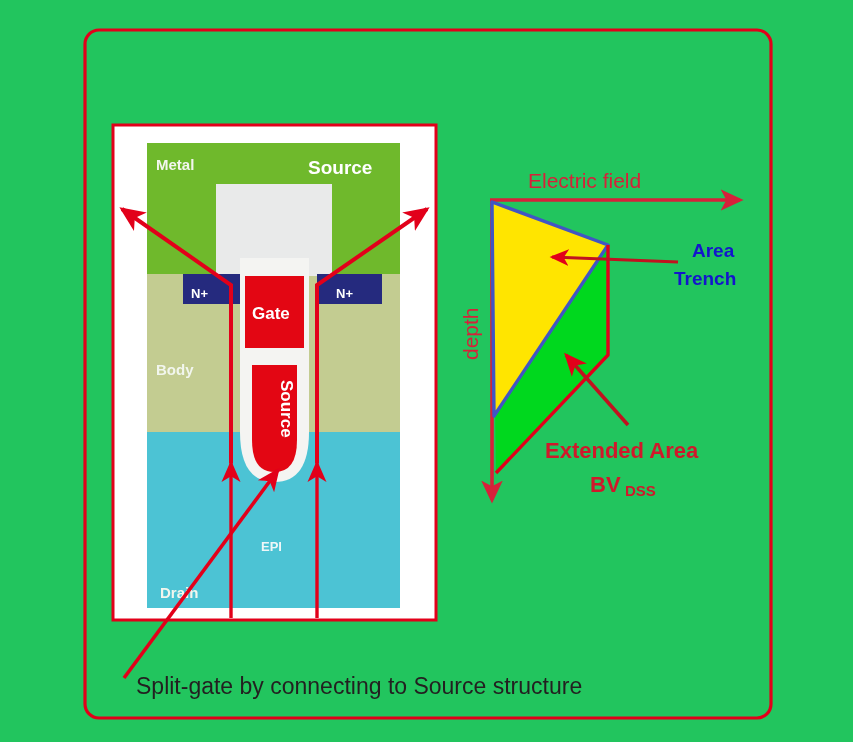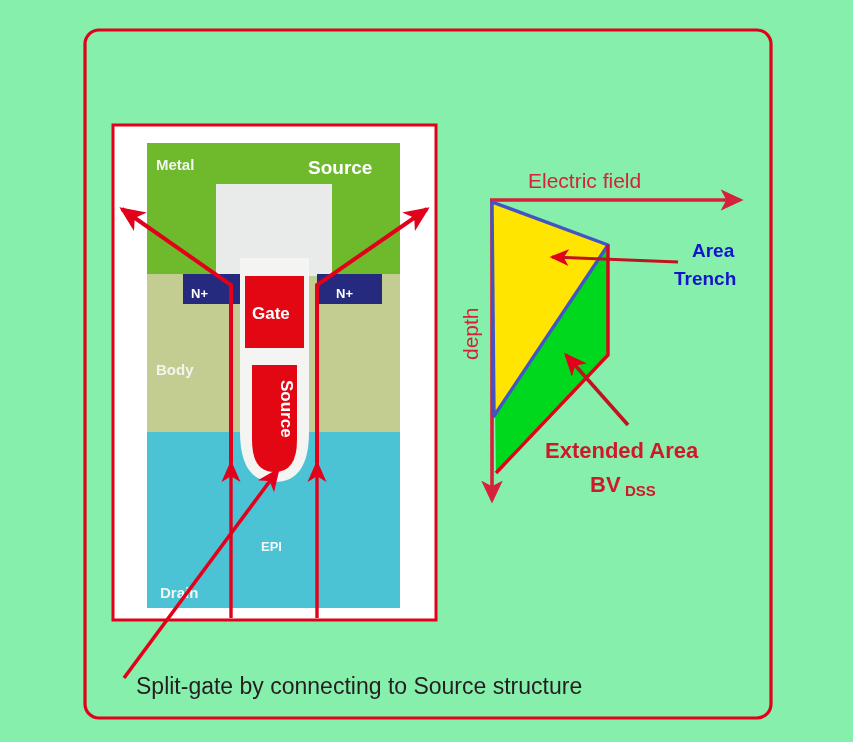--- a/index.html
+++ b/index.html
@@ -7,21 +7,21 @@
     padding: 0;
     background: #ffffff;
   }
   body {
     font-family: "Liberation Sans", sans-serif;
   }
   #canvas {
     position: relative;
     width: 853px;
     height: 742px;
-    background: #86efac;
+    background: #22c55e;
     overflow: hidden;
   }
   #figure-svg {
     position: absolute;
     left: 0;
     top: 0;
     width: 853px;
     height: 742px;
   }
   .layer-label {

